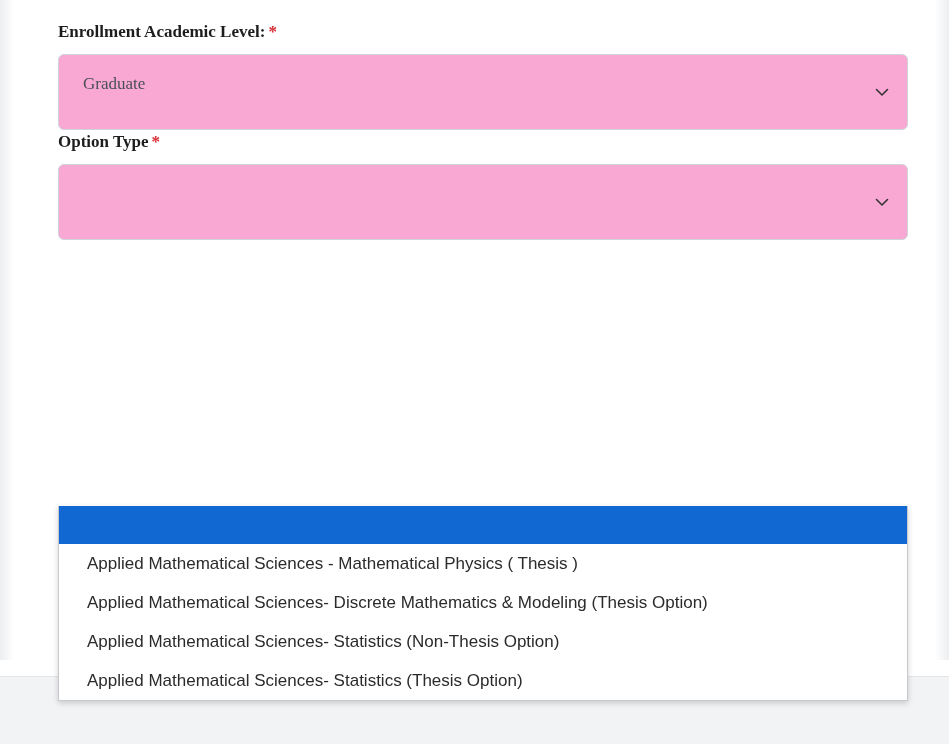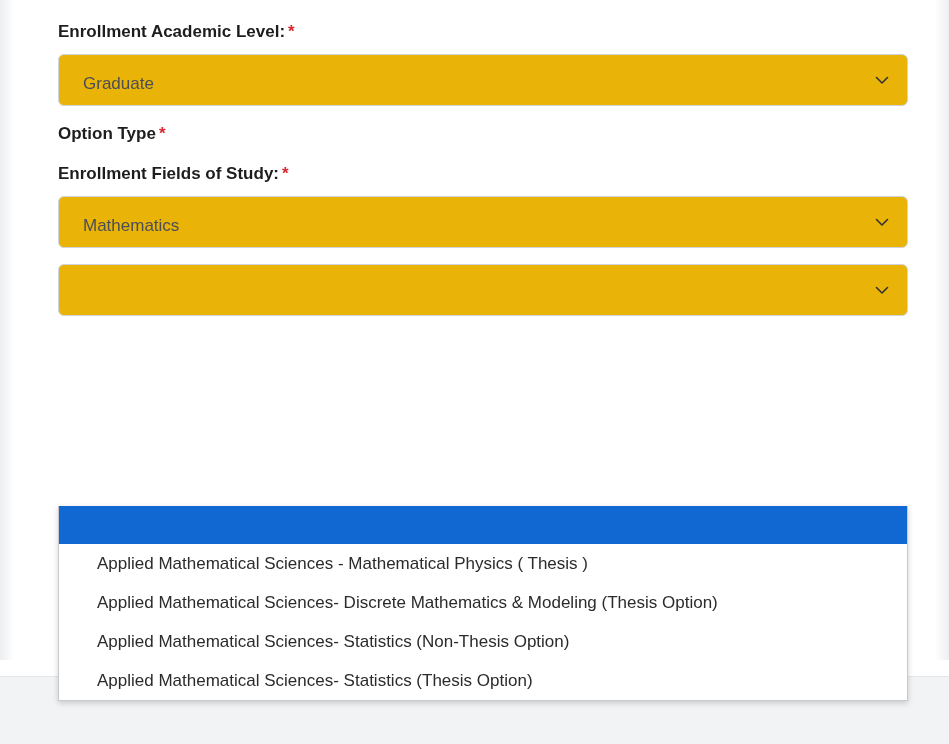--- a/index.html
+++ b/index.html
@@ -38,42 +38,42 @@
     background: linear-gradient(to left, #eceef0, #ffffff);
     pointer-events: none;
   }
   .form {
     position: absolute;
     left: 58px;
     top: 20px;
     width: 850px;
   }
   .field {
-    margin-bottom: 16px;
+    font-family: Liberation Serif, serif;
   }
   .field-label {
     font-size: 17px;
     font-weight: bold;
     color: #1d1d1d;
     line-height: 24px;
     margin-bottom: 10px;
     display: block;
   }
   .req {
     color: #d7282f;
     font-weight: bold;
     margin-left: 3px;
   }
   .select-wrap {
     position: relative;
     width: 850px;
-    height: 52px;
+    height: 76px;
     border: 1px solid #ced4da;
     border-radius: 6px;
-    background: #eab308;
+    background: #f9a8d4;
     box-sizing: border-box;
   }
   .select-value {
     position: absolute;
     left: 24px;
     top: 0;
     right: 50px;
     height: 58px;
     line-height: 58px;
     font-size: 17px;
@@ -102,21 +102,21 @@
     background: #ffffff;
     border: 1px solid #c7c9cc;
     border-top: none;
     box-shadow: 0 2px 6px rgba(0,0,0,0.18);
     z-index: 40;
     box-sizing: border-box;
   }
   .opt {
     height: 39px;
     line-height: 39px;
-    padding: 0 38px;
+    padding: 0 28px;
     font-size: 17px;
     color: #2b2b2b;
     white-space: nowrap;
     overflow: hidden;
     text-overflow: ellipsis;
     box-sizing: border-box;
   }
   .opt.blank {
     height: 38px;
   }
@@ -167,33 +167,20 @@
         </span>
       </div>
     </div>
 
     <div class="field">
       <label class="field-label">
         <span>Option Type</span><span class="req">*</span>
       </label>
     </div>
 
-    <div class="field">
-      <label class="field-label">
-        <span>Enrollment Fields of Study:</span><span class="req">*</span>
-      </label>
-      <div class="select-wrap">
-        <div class="select-value">Mathematics</div>
-        <span class="chevron">
-          <svg width="14" height="14" viewBox="0 0 14 14">
-              <path d="M1.5 4.5 L7 10 L12.5 4.5" fill="none" stroke="#333" stroke-width="1.6" stroke-linecap="round" stroke-linejoin="round"></path>
-            </svg>
-        </span>
-      </div>
-    </div>
 
     <div class="field">
       <div class="select-wrap">
         <div class="select-value"></div>
         <span class="chevron">
           <svg width="14" height="14" viewBox="0 0 14 14">
               <path d="M1.5 4.5 L7 10 L12.5 4.5" fill="none" stroke="#333" stroke-width="1.6" stroke-linecap="round" stroke-linejoin="round"></path>
             </svg>
         </span>
       </div>

